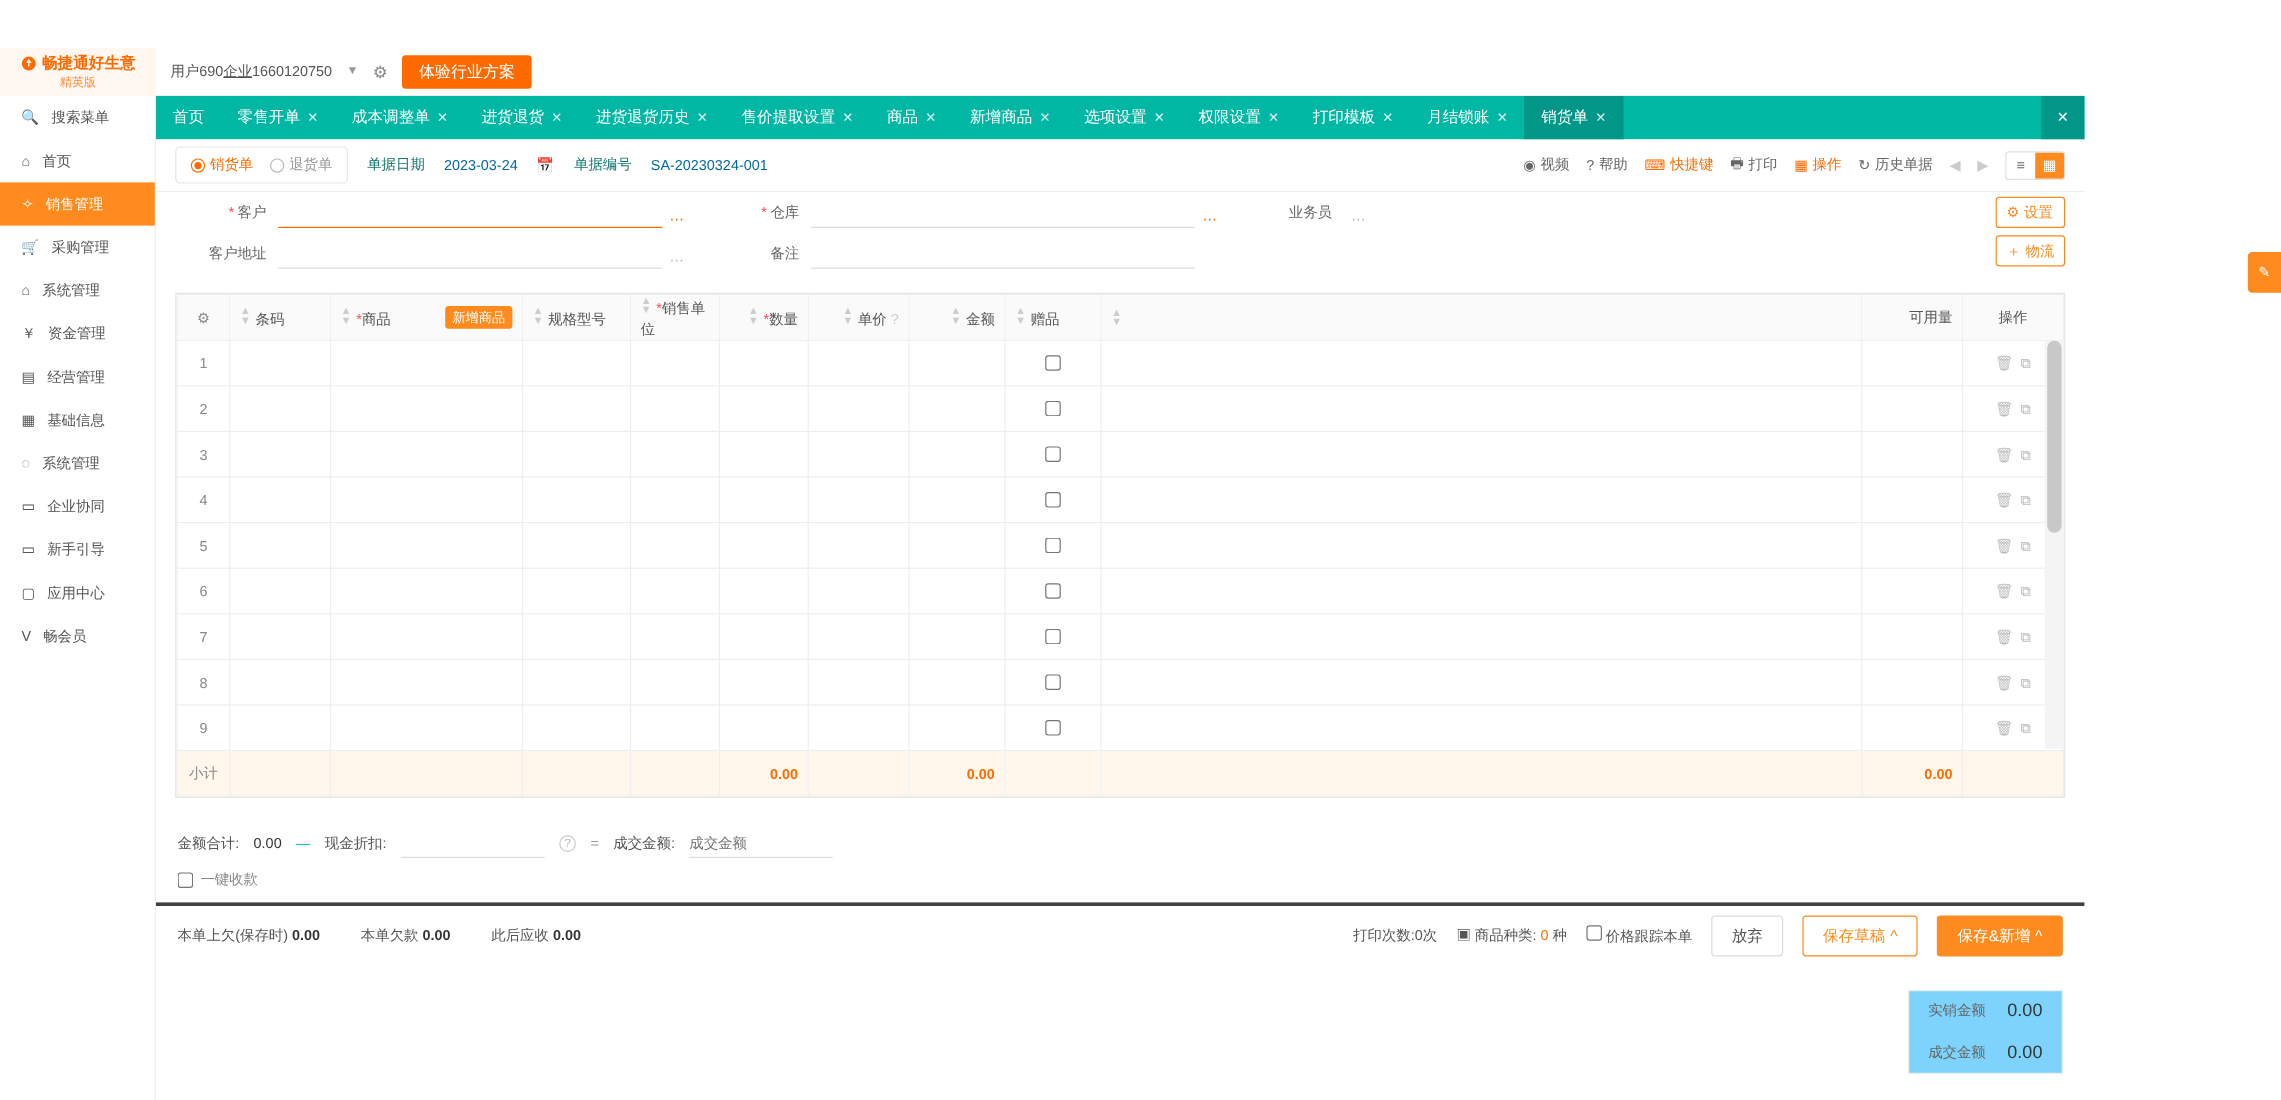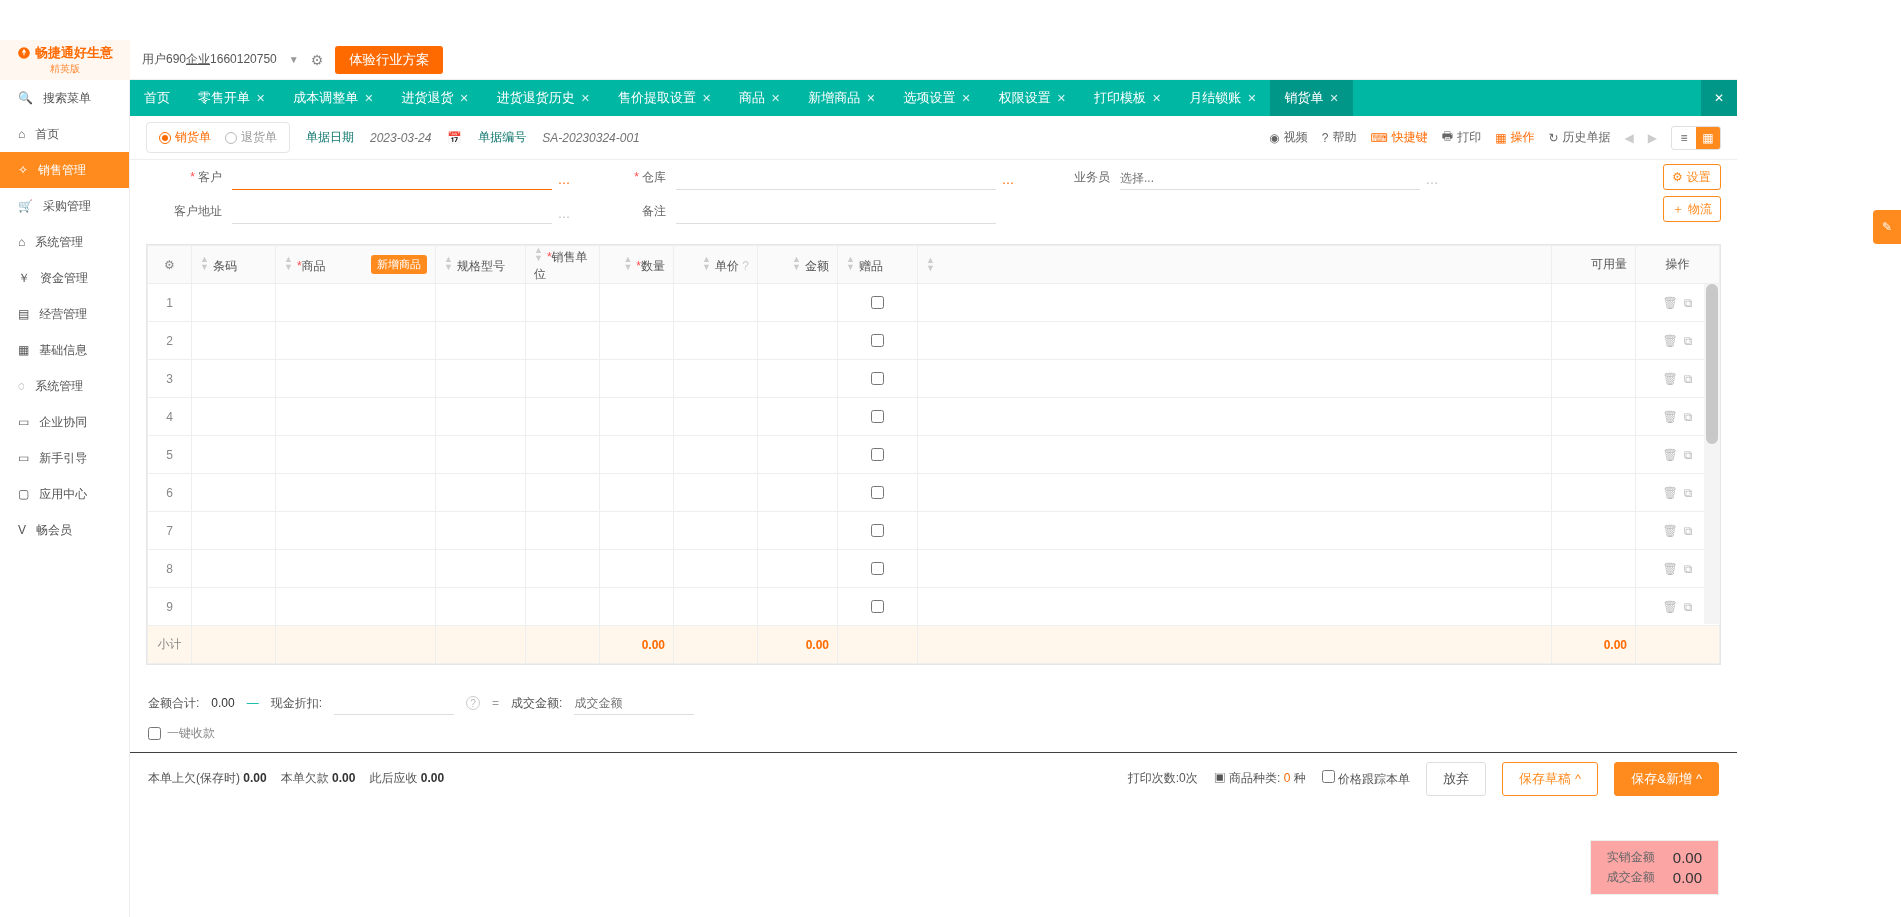--- a/index.html
+++ b/index.html
@@ -32,21 +32,21 @@
 .tab .x { font-size:11px; opacity:.85; }
 .tabstrip .closeall { margin-left:auto; width:36px; display:flex; align-items:center; justify-content:center; background:#009688; cursor:pointer; }
 .docbar { display:flex; align-items:center; height:44px; padding:0 16px; gap:16px; border-bottom:1px solid #eee; color:#666; }
 .radio-grp { display:flex; align-items:center; gap:14px; border:1px solid #e5e5e5; border-radius:4px; padding:6px 12px; }
 .radio { display:flex; align-items:center; gap:4px; cursor:pointer; }
 .radio .dot { width:12px; height:12px; border:1px solid #bbb; border-radius:50%; display:inline-flex; align-items:center; justify-content:center; }
 .radio.sel .dot { border-color:#ff6a00; }
 .radio.sel .dot::after { content:""; width:6px; height:6px; background:#ff6a00; border-radius:50%; }
 .radio.sel { color:#ff6a00; }
 .docbar .lbl { color:#0f766e; }
-.docbar .date { color:#737373;font-style:italic; }
+.docbar .date { color:#0369a1; }
 .docbar .cal { color:#ff6a00; }
 .docbar-right { margin-left:auto; display:flex; align-items:center; gap:14px; }
 .docbar-right .lk { display:flex; align-items:center; gap:4px; cursor:pointer; }
 .docbar-right .lk.orange { color:#ff6a00; }
 .viewtoggle { display:flex; border:1px solid #e0e0e0; border-radius:3px; overflow:hidden; }
 .viewtoggle span { width:24px; height:22px; display:flex; align-items:center; justify-content:center; cursor:pointer; }
 .viewtoggle span.active { background:#ff8a1e; color:#fff; }
 .form-area { padding:6px 18px 0; }
 .form-row { display:flex; gap:20px; margin-bottom:10px; }
 .fld { display:flex; align-items:flex-end; }
@@ -67,25 +67,25 @@
 .grid .right { text-align:right; }
 .scan-tag { background:#ff8a1e; color:#fff; font-size:11px; padding:2px 6px; border-radius:3px; float:right; }
 .grid input[type=checkbox] { margin:auto; display:block; }
 .op-ico { color:#bbb; cursor:pointer; margin:0 3px; }
 .subtotal-row td { background:#fff7ec; color:#333; }
 .subtotal-row .val { color:#ff6a00; font-weight:bold; text-align:right; }
 .summary { display:flex; align-items:center; gap:12px; padding:26px 18px 6px; color:#555; }
 .summary .bold { color:#333; }
 .summary .help { color:#bbb; border:1px solid #ccc; border-radius:50%; width:14px; height:14px; display:inline-flex; align-items:center; justify-content:center; font-size:10px; }
 .summary input.uline { width:120px; }
-.totals-box { position:absolute; right:18px; bottom:62px; background:#fca5a5; border:1px solid #eee; padding:8px 16px; display:flex; flex-direction:column; gap:3px; color:#666; }
+.totals-box { position:absolute; right:18px; bottom:62px; background:#7dd3fc; border:1px solid #eee; padding:8px 16px; display:flex; flex-direction:column; gap:18px; color:#666; }
 .totals-box .row { display:flex; gap:18px; justify-content:space-between; }
 .totals-box .amt { color:#333; font-size:15px; }
 .chk-row { padding:4px 18px 10px; display:flex; align-items:center; gap:6px; color:#888; }
-.footer { height:52px; border-top:1px solid #404040; display:flex; align-items:center; padding:0 18px; gap:14px; color:#555; }
+.footer { height:52px; border-top:3px solid #404040; display:flex; align-items:center; padding:0 18px; gap:34px; color:#555; }
 .footer .v { font-weight:bold; color:#333; }
 .footer .right { margin-left:auto; display:flex; align-items:center; gap:16px; }
 .footer .orange-num { color:#ff6a00; }
 .btn { height:34px; padding:0 16px; border-radius:3px; cursor:pointer; font-size:13px; display:flex; align-items:center; gap:4px; }
 .btn-plain { background:#fff; border:1px solid #ddd; color:#555; }
 .btn-outline-o { background:#fff; border:1px solid #ff8a1e; color:#ff8a1e; }
 .btn-orange { background:#ff8a1e; border:1px solid #ff8a1e; color:#fff; }
 .vscroll { position:absolute; right:0; top:39px; bottom:40px; width:16px; background:#f4f4f4; }
 .vscroll .thumb { position:absolute; left:2px; right:2px; top:0; height:160px; background:#c8c8c8; border-radius:6px; }
 .edge-tab { position:fixed; right:0; top:210px; width:28px; height:34px; background:#ff8a1e; color:#fff; display:flex; align-items:center; justify-content:center; border-radius:4px 0 0 4px; cursor:pointer; }
@@ -284,21 +284,20 @@
             <input class="uline err" style="">
             <span class="dots">⋯</span>
           </div>
           <div class="fld">
             <span class="flabel"><span class="req">*</span><span>仓库</span></span>
             <input class="uline" style="">
             <span class="dots">⋯</span>
           </div>
           <div class="fld" style="flex:1">
             <span class="flabel"><span>业务员</span></span>
-            <input class="uline" style="width: 300px;" placeholder="选择...">
             <span class="dots" style="color:#bbb">⋯</span>
           </div>
         </div>
         <div class="form-row">
           <div class="fld">
             <span class="flabel"><span>客户地址</span></span>
             <input class="uline" style="">
             <span class="dots" style="color:#bbb">⋯</span>
           </div>
           <div class="fld">

